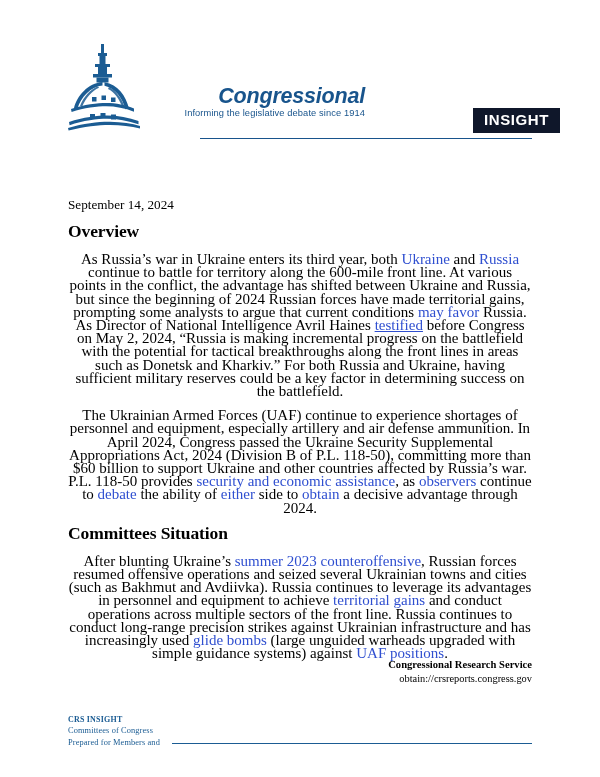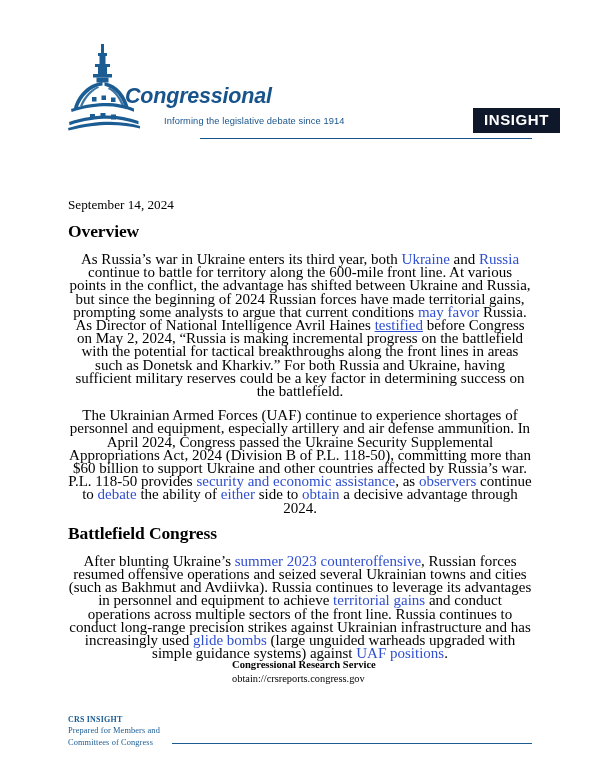--- a/index.html
+++ b/index.html
@@ -29,20 +29,21 @@
     top: 42px;
     width: 464px;
     height: 100px;
   }
   .logo-wrap {
     position: absolute;
     left: 0;
     top: 0;
     width: 300px;
     height: 100px;
+    text-align: right;
   }
   .logo-mark {
     position: absolute;
     left: 0;
     top: 0;
     width: 72px;
     height: 92px;
   }
   .logo-text {
     position: absolute;
@@ -59,21 +60,21 @@
     color: #18548c;
     letter-spacing: -0.2px;
     white-space: nowrap;
   }
   .logo-tagline {
     font-family: "Liberation Sans", "DejaVu Sans", sans-serif;
     font-size: 9.3px;
     line-height: 12px;
     color: #18548c;
     white-space: nowrap;
-    margin-top: 8px;
+    margin-top: 0;
     letter-spacing: 0.1px;
     padding-left: 39px;
   }
   .header-rule {
     position: absolute;
     left: 200px;
     top: 138px;
     width: 332px;
     height: 1px;
     background: #18548c;
@@ -131,20 +132,21 @@
   a.lnk.u {
     text-decoration: underline;
   }
 
   
   .footer-right {
     position: absolute;
     left: 232px;
     top: 658px;
     width: 300px;
+    text-align: right;
   }
   .footer-org {
     font-size: 10.6px;
     font-weight: bold;
     line-height: 14px;
   }
   .footer-url {
     font-size: 10.4px;
     line-height: 14px;
   }
@@ -231,30 +233,30 @@
     <div class="insight-badge">INSIGHT</div>
   </div>
   <div class="header-rule"></div>
 
   <div class="doc">
     <div class="date">September 14, 2024</div>
     <div id="sections">
         <h2 class="section">Overview</h2>
         <p class="body">As Russia’s war in Ukraine enters its third year, both <a class="lnk" href="#">Ukraine</a> and <a class="lnk" href="#">Russia</a> continue to battle for territory along the 600-mile front line. At various points in the conflict, the advantage has shifted between Ukraine and Russia, but since the beginning of 2024 Russian forces have made territorial gains, prompting some analysts to argue that current conditions <a class="lnk" href="#">may favor</a> Russia. As Director of National Intelligence Avril Haines <a class="lnk u" href="#">testified</a> before Congress on May 2, 2024, “Russia is making incremental progress on the battlefield with the potential for tactical breakthroughs along the front lines in areas such as Donetsk and Kharkiv.” For both Russia and Ukraine, having sufficient military reserves could be a key factor in determining success on the battlefield.</p>
         <p class="body">The Ukrainian Armed Forces (UAF) continue to experience shortages of personnel and equipment, especially artillery and air defense ammunition. In April 2024, Congress passed the Ukraine Security Supplemental Appropriations Act, 2024 (Division B of P.L. 118-50), committing more than $60 billion to support Ukraine and other countries affected by Russia’s war. P.L. 118-50 provides <a class="lnk" href="#">security and economic assistance</a>, as <a class="lnk" href="#">observers</a> continue to <a class="lnk" href="#">debate</a> the ability of <a class="lnk" href="#">either</a> side to <a class="lnk" href="#">obtain</a> a decisive advantage through 2024.</p>
-        <h2 class="section">Battlefield Congress</h2>
+        <h2 class="section">Committees Situation</h2>
         <p class="body">After blunting Ukraine’s <a class="lnk" href="#">summer 2023 counteroffensive</a>, Russian forces resumed offensive operations and seized several Ukrainian towns and cities (such as Bakhmut and Avdiivka). Russia continues to leverage its advantages in personnel and equipment to achieve <a class="lnk" href="#">territorial gains</a> and conduct operations across multiple sectors of the front line. Russia continues to conduct long-range precision strikes against Ukrainian infrastructure and has increasingly used <a class="lnk" href="#">glide bombs</a> (large unguided warheads upgraded with simple guidance systems) against <a class="lnk" href="#">UAF positions</a>.</p>
       </div>
   </div>
 
   <div class="footer-right">
     <div class="footer-org">Congressional Research Service</div>
     <div class="footer-url">obtain://crsreports.congress.gov</div>
   </div>
 
   <div class="footer-left">
     <div class="fl-title">CRS INSIGHT</div>
+    <div class="fl-sub">Committees of Congress</div>
     <div class="fl-sub">Prepared for Members and</div>
-    <div class="fl-sub">Committees of Congress</div>
   </div>
   <div class="footer-rule"></div>
 
 </div>
 
 </body></html>

